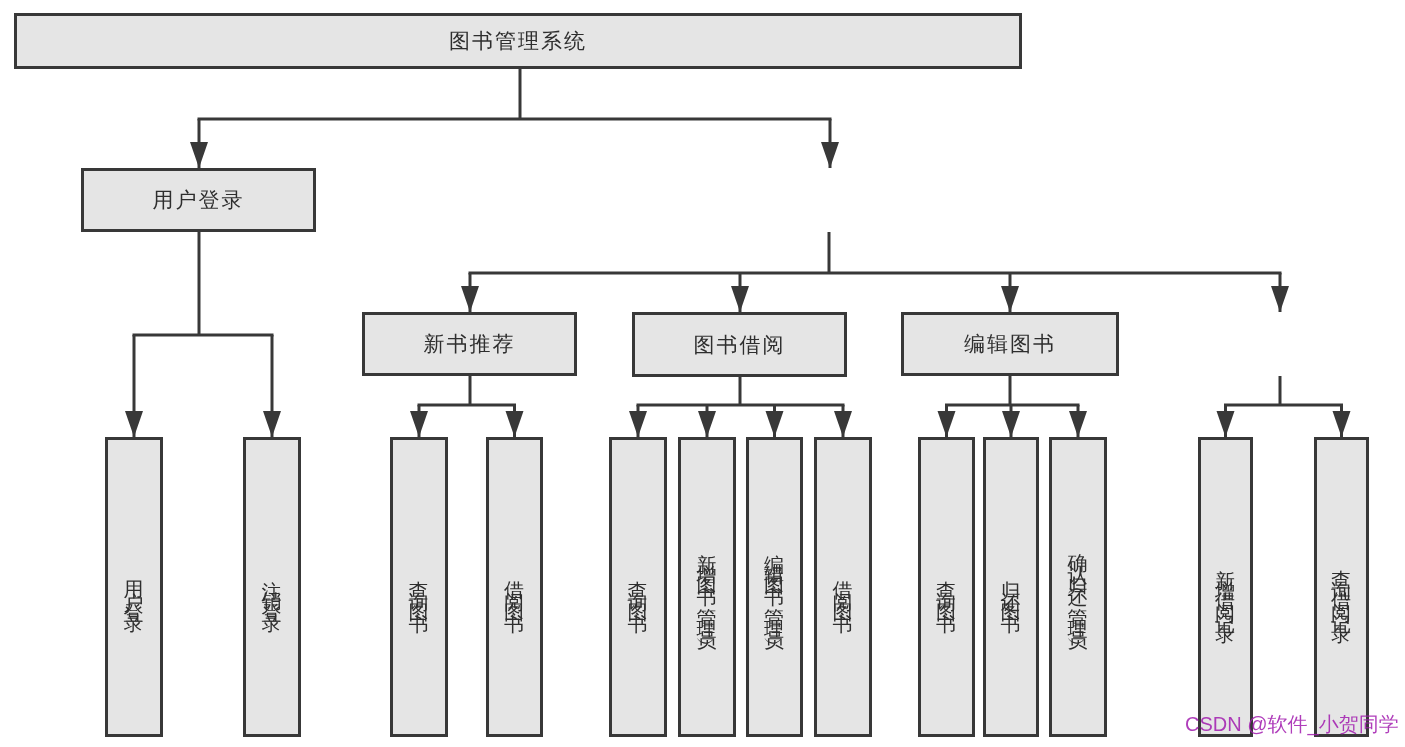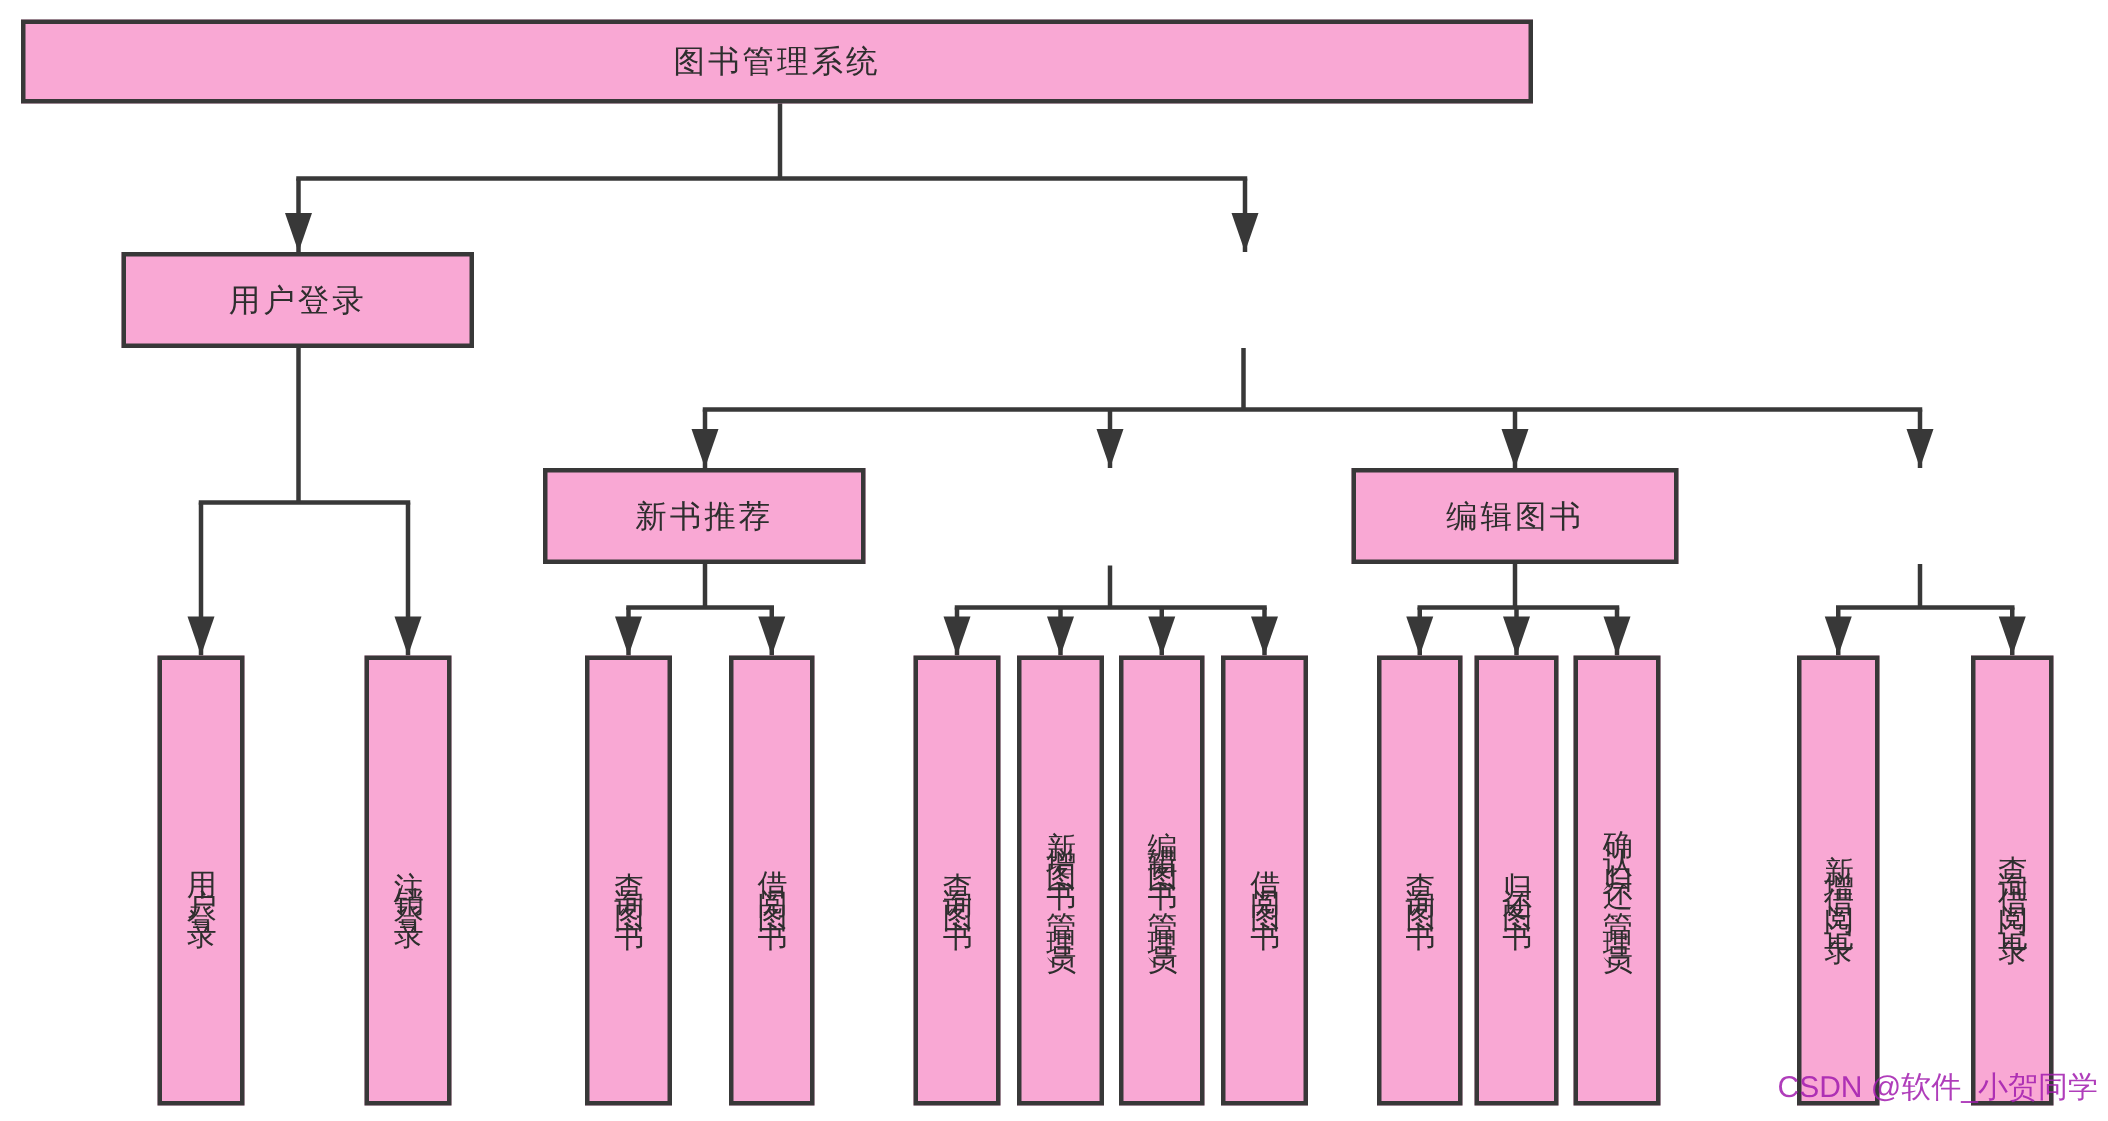--- a/index.html
+++ b/index.html
@@ -3,21 +3,21 @@
 <meta charset="utf-8">
 <style>
   html,body { margin:0; padding:0; background:#ffffff; }
   .canvas {
     position:relative; width:1405px; height:747px; background:#ffffff;
     font-family:"Liberation Sans","DejaVu Sans",sans-serif; overflow:hidden;
   }
   svg.wires { position:absolute; left:0; top:0; width:1405px; height:747px; }
   .wire { stroke:#383838; stroke-width:3; fill:none; }
   .node {
-    position:absolute; box-sizing:border-box; background:#f9a8d4;
+    position:absolute; box-sizing:border-box; background:#e5e5e5;
     border:3px solid #383838; display:flex; align-items:center; justify-content:center;
     color:#2e2e2e;
   }
   .node.h { font-size:21px; letter-spacing:2px; white-space:nowrap; }
   .node.v span {
     writing-mode:vertical-rl; font-size:20px; letter-spacing:11px;
     line-height:1; display:block;
   }
   
   #n-root           { left:14px;   top:13px;  width:1008px; height:56px; }
@@ -116,20 +116,23 @@
     <span>图书管理系统</span>
   </div>
 
   <div class="node h" id="n-user-login">
     <span>用户登录</span>
   </div>
 
   <div class="node h" id="n-new-book">
     <span>新书推荐</span>
   </div>
+  <div class="node h" id="n-book-borrow">
+    <span>图书借阅</span>
+  </div>
   <div class="node h" id="n-current-borrow">
     <span>编辑图书</span>
   </div>
 
   <div class="node v" id="l-user-login">
     <span>用户登录</span>
   </div>
   <div class="node v" id="l-logout">
     <span>注销登录</span>
   </div>

